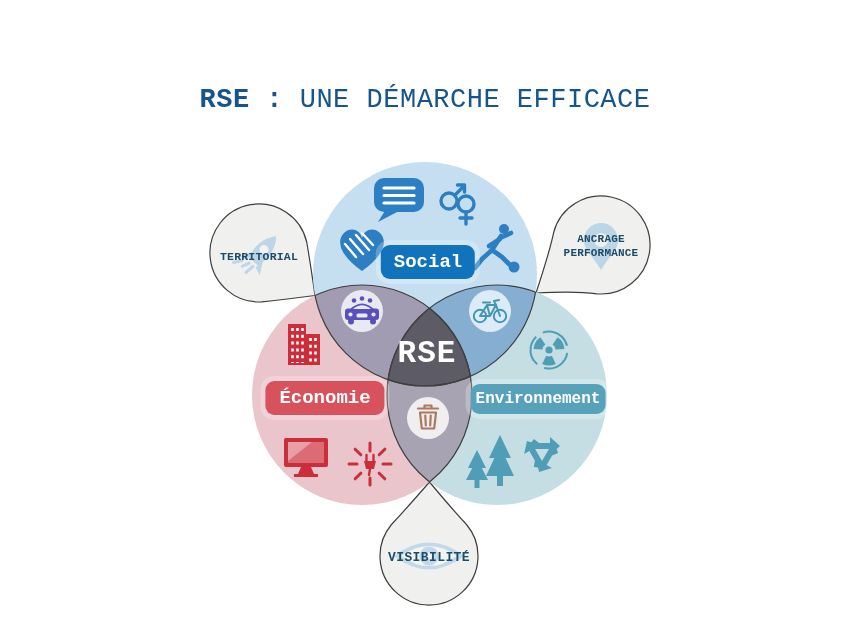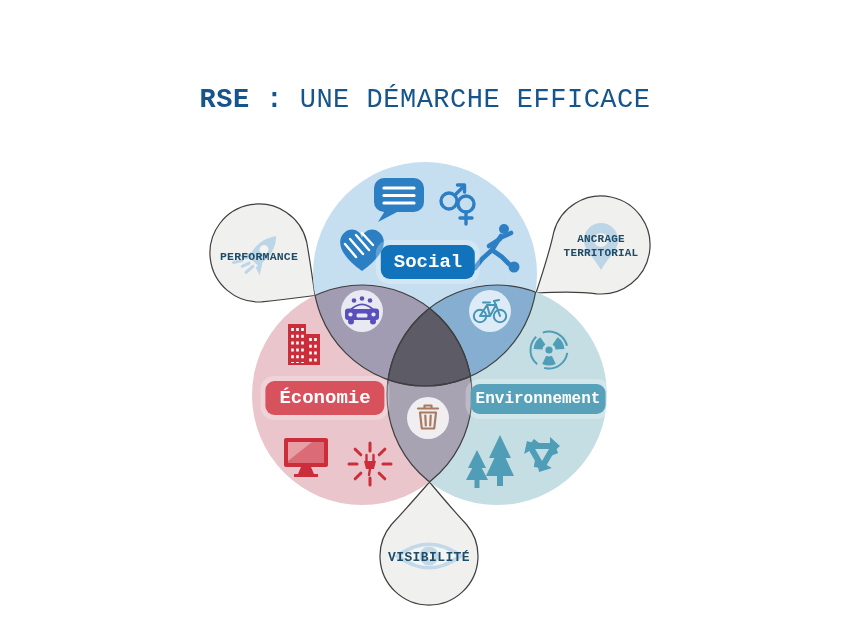--- a/index.html
+++ b/index.html
@@ -256,17 +256,18 @@
         <path d="M 420 395.5 L 421.8 411.5 L 434.2 411.5 L 436 395.5 Z"></path>
         <line x1="425.3" y1="398.5" x2="425.8" y2="408.5"></line>
         <line x1="430.7" y1="398.5" x2="430.2" y2="408.5"></line>
       </g>
     </g>
   </svg>
 
   <div class="abs badge badge-social">Social</div>
   <div class="abs badge badge-eco">Économie</div>
   <div class="abs badge badge-env">Environnement</div>
-  <div class="abs sat-label sat-performance">PERFORMANCE</div>
-  <div class="abs sat-label sat-ancrage">ANCRAGE TERRITORIAL</div>
+  <div class="abs rse-center">RSE</div>
+  <div class="abs sat-label sat-performance">TERRITORIAL</div>
+  <div class="abs sat-label sat-ancrage">ANCRAGE PERFORMANCE</div>
   <div class="abs sat-label sat-visibilite">VISIBILITÉ</div>
 
 </div>
 
 </body></html>

